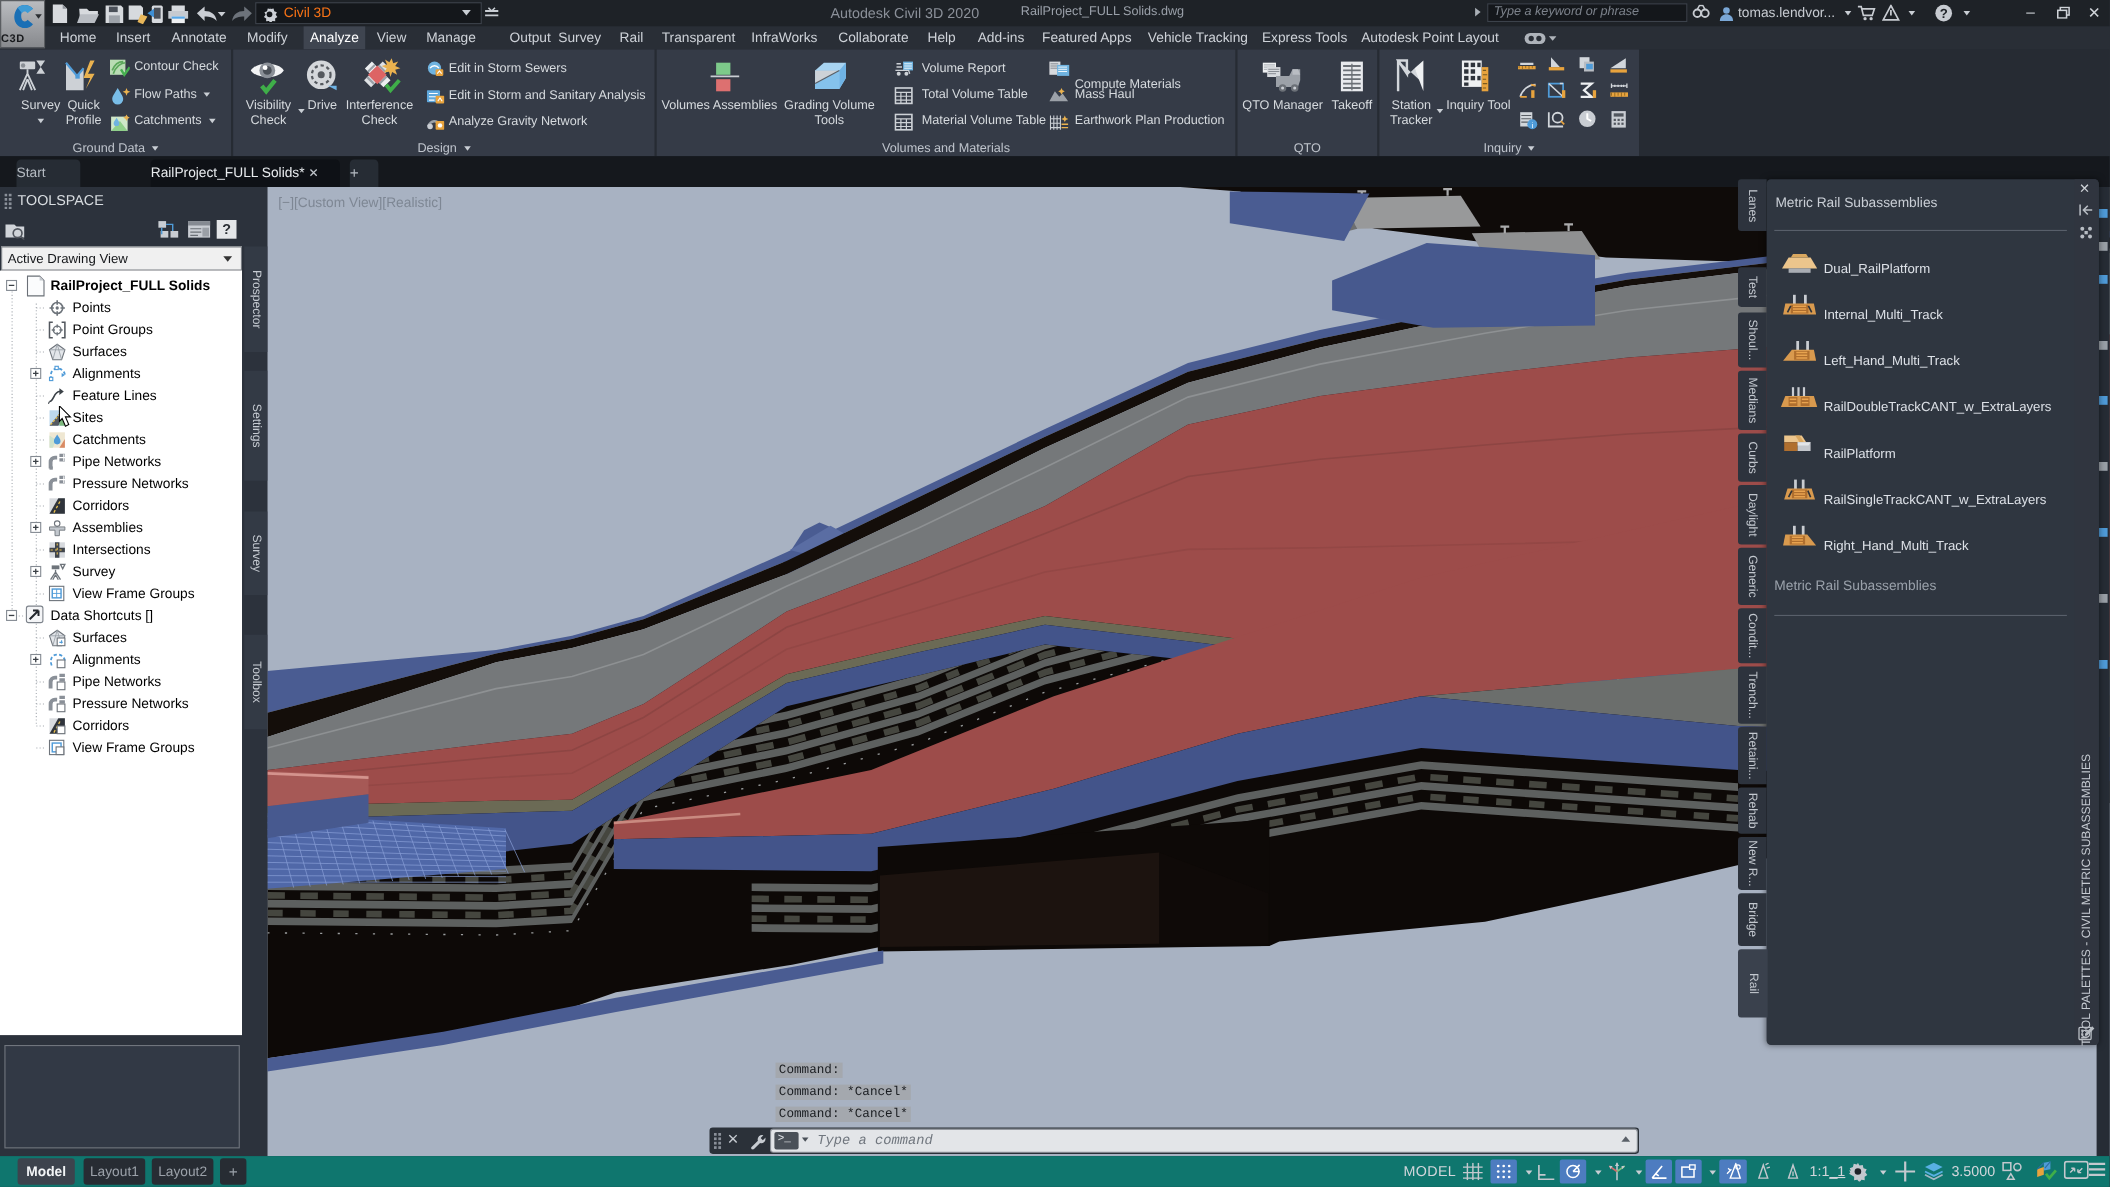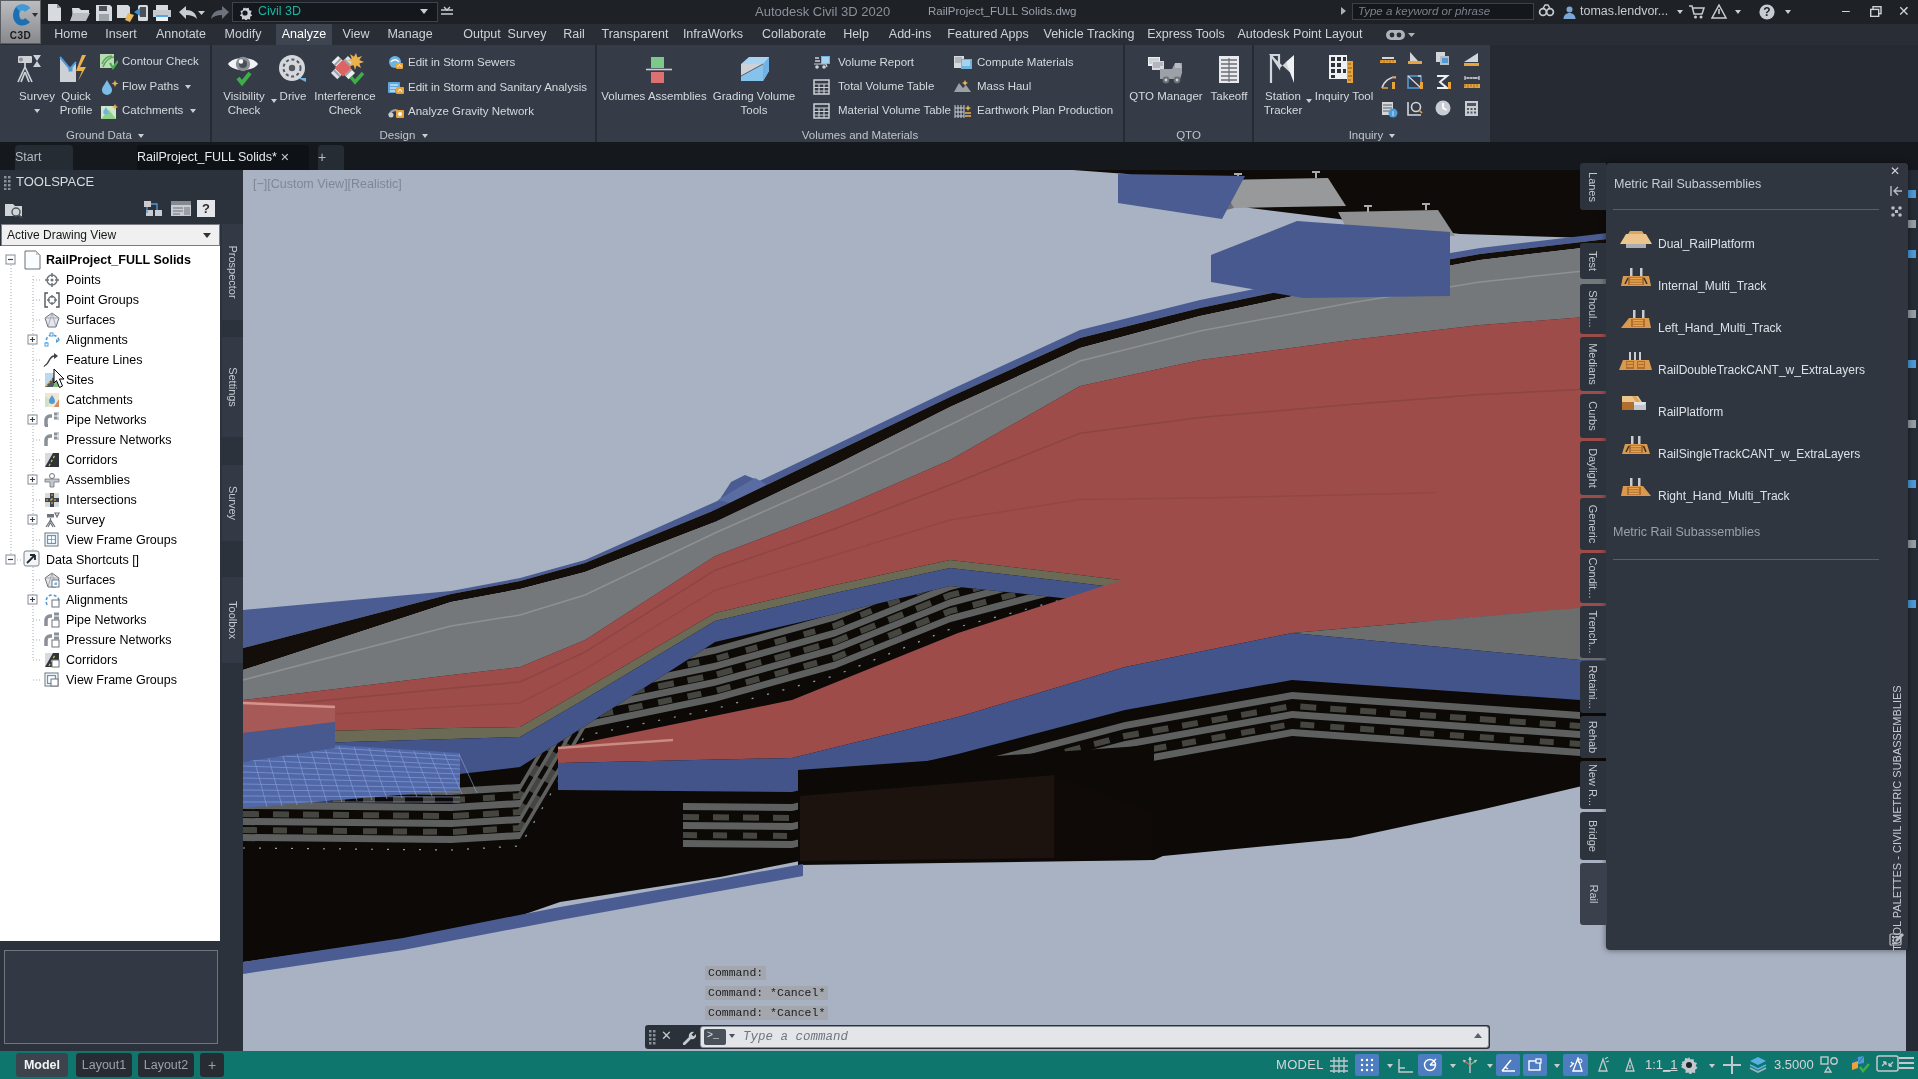--- a/index.html
+++ b/index.html
@@ -52,21 +52,21 @@
 <body>
 <div id="root">
 
 <div class="abs" id="titlebar"></div>
 <div class="abs" id="menubar"></div>
 <div class="abs" id="apbtn">
 <svg class="abs" style="left:3px;top:0" width="34" height="30" viewBox="0 0 34 30">
         <path d="M26 7c-3-4-10-5-14-1-4 5-4 12 0 16 4 4 11 3 14-1l-5-4c-1 2-4 2-5 0-1-2-1-5 0-7 1-2 4-2 5 0z" fill="#1a6fb5"></path>
         <path d="M26 7c-3-4-10-5-14-1l4 5c1-2 4-2 5 0z" fill="#3e9bd6"></path>
       </svg>
-<div class="abs" style="left:0;top:29px;width:39px;text-align:center;color:#17191c;font-size:10px;font-weight:bold;letter-spacing:.5px">C3D</div>
+<div class="abs" style="left:0;top:29px;width:39px;color:#17191c;font-size:10px;font-weight:bold;letter-spacing:.5px">C3D</div>
 <span class="abs" style="left:31px;top:12px;width:0;height:0;border-left:3.5px solid transparent;border-right:3.5px solid transparent;border-top:4.5px solid #2a2d31"></span>
 </div>
 <div class="abs" id="title-text">Autodesk Civil 3D 2020</div>
 <div class="abs" id="title-file" style="font-size:11.5px;top:5px">RailProject_FULL Solids.dwg</div>
 <div class="abs" id="searchbox">Type a keyword or phrase</div>
 <div class="abs" id="qaticons" style="left:0;top:0;width:760px;height:24px">
 <svg class="abs" style="left:46px;top:3px" width="410" height="19" viewBox="0 0 410 19">
 
  <path d="M2 1h9l4 4v13H2z" fill="#d7dade"></path>
         <path d="M11 1l4 4h-4z" fill="#8e939a"></path>
@@ -94,21 +94,21 @@
  <path d="M152 8l3.5 4 3.5-4z" fill="#c9cdd3"></path>
 
  <path d="M183 9l-7-6v4c-6 0-10 3-11 9 3-3 6-4 11-4v4z" fill="#6d737b"></path>
  <path d="M190 8l3.5 4 3.5-4z" fill="#6d737b"></path>
 </svg>
 <div class="abs" style="left:232px;top:2px;width:206px;height:20px;background:#14171b;border:1px solid #3e444d"></div>
 <svg class="abs" style="left:237px;top:4px" width="16" height="16" viewBox="0 0 16 16">
         <path d="M8 2l1.2 2.2 2.5-.5.6 2.5 2.4.9-1.1 2.3 1.6 2-2.1 1.4.1 2.6-2.6-.3-1.5 2.1-1.6-2.1-2.6.3.1-2.6-2.1-1.4 1.6-2-1.1-2.3 2.4-.9.6-2.5 2.5.5z" fill="#ccd0d6"></path>
         <circle cx="8" cy="9" r="2.6" fill="#14171b"></circle>
       </svg>
-<span class="abs" style="left:258px;top:4px;color:#14b8a6;font-size:12.5px">Civil 3D</span>
+<span class="abs" style="left:258px;top:4px;color:#f97316;font-size:12.5px">Civil 3D</span>
 <span class="abs" style="left:420px;top:9px;width:0;height:0;border-left:4px solid transparent;border-right:4px solid transparent;border-top:5px solid #c9ced4"></span>
 <svg class="abs" style="left:440px;top:6px" width="14" height="12" viewBox="0 0 14 12">
         <path d="M1 4h12M1 8h12" stroke="#c9ced4" stroke-width="1.6"></path>
         <path d="M4 1l3 3 3-3" fill="none" stroke="#c9ced4" stroke-width="1.4"></path>
       </svg>
 </div>
 <div class="abs" id="titright" style="left:1330px;top:0;width:588px;height:24px">
 <span class="abs" style="left:11px;top:7px;width:0;height:0;border-top:4.5px solid transparent;border-bottom:4.5px solid transparent;border-left:5px solid #aab0b7"></span>
 <svg class="abs" style="left:208px;top:4px" width="17" height="16" viewBox="0 0 17 16">
         <circle cx="5" cy="8" r="3.4" fill="none" stroke="#c7cbd1" stroke-width="1.7"></circle>
@@ -306,21 +306,21 @@
         <rect x="1" y="1" width="15" height="14" fill="none" stroke="#cdd1d6" stroke-width="1.5"></rect>
         <path d="M1 5h15M1 8.5h15M1 12h15M6 5v10M11 5v10" stroke="#cdd1d6" stroke-width="1.1"></path>
       </svg>
 <div class="rtext" style="left:838px;top:59px">Material Volume Table</div>
 <svg class="abs" style="left:953px;top:10px" width="20" height="16" viewBox="0 0 20 16">
         <rect x="1" y="1" width="10" height="12" fill="#d7dade"></rect>
         <path d="M2 3h7M2 5h7M2 7h7" stroke="#7d828a" stroke-width=".8"></path>
         <rect x="8" y="4" width="11" height="10" fill="#6fb3e0"></rect>
         <path d="M9 6h8M9 8h8M9 10h8" stroke="#fff" stroke-width=".8"></path>
       </svg>
-<div class="rtext" style="left:977px;top:11px">Compute Materials</div>
+<div class="rtext" style="left:977px;top:26px">Compute Materials</div>
 <svg class="abs" style="left:953px;top:34px" width="20" height="17" viewBox="0 0 20 17">
         <path d="M1 13l5-9 4 5 3-3 5 7z" fill="#9ca1a8"></path>
         <path d="M12 1l1 2 2 1-2 1-1 2-1-2-2-1 2-1z" fill="#eab24f"></path>
       </svg>
 <div class="rtext" style="left:977px;top:35px">Mass Haul</div>
 <svg class="abs" style="left:953px;top:58px" width="20" height="17" viewBox="0 0 20 17">
         <path d="M2 2v13M5 2v13M8 2v13M11 2v13M2 5h9M2 9h9M2 13h9" stroke="#cdd1d6" stroke-width="1"></path>
         <path d="M15 2l1 2.2 2.3.9-2.3.9L15 8l-1-2-2.3-.9L14 4.2z" fill="#eab24f"></path>
         <path d="M12 10h6M12 13h6" stroke="#eab24f" stroke-width="1.3"></path>
       </svg>

